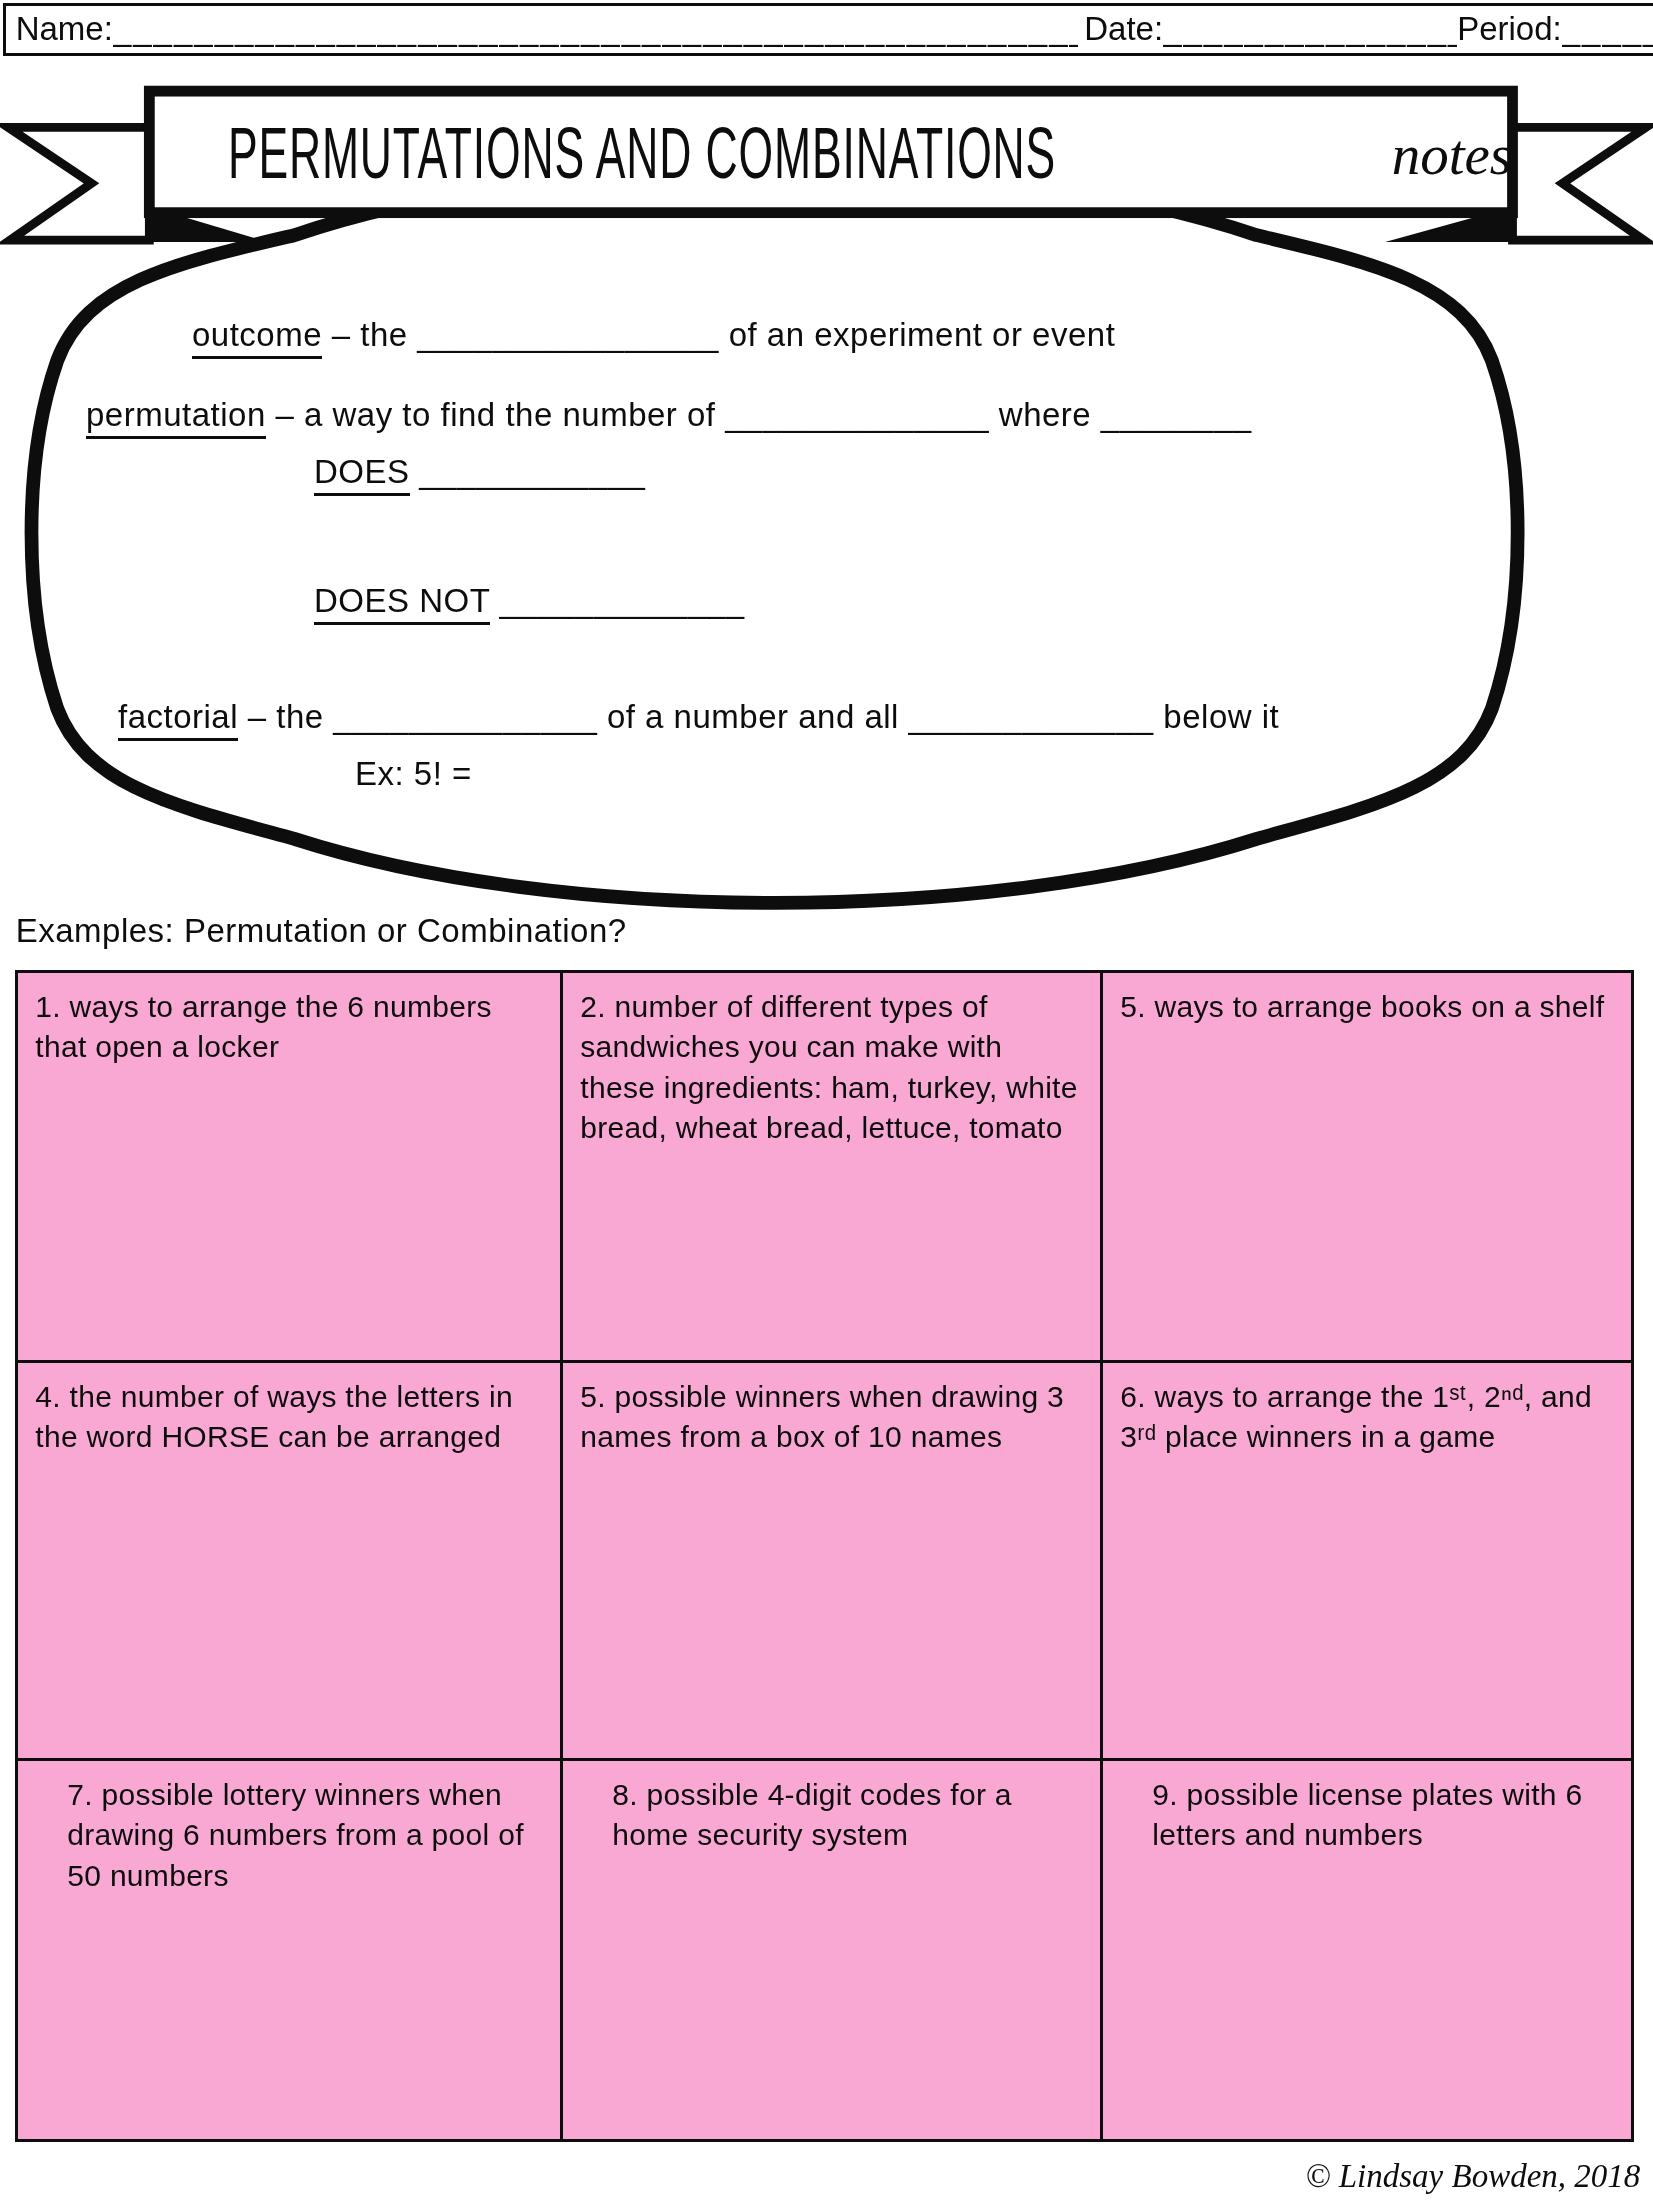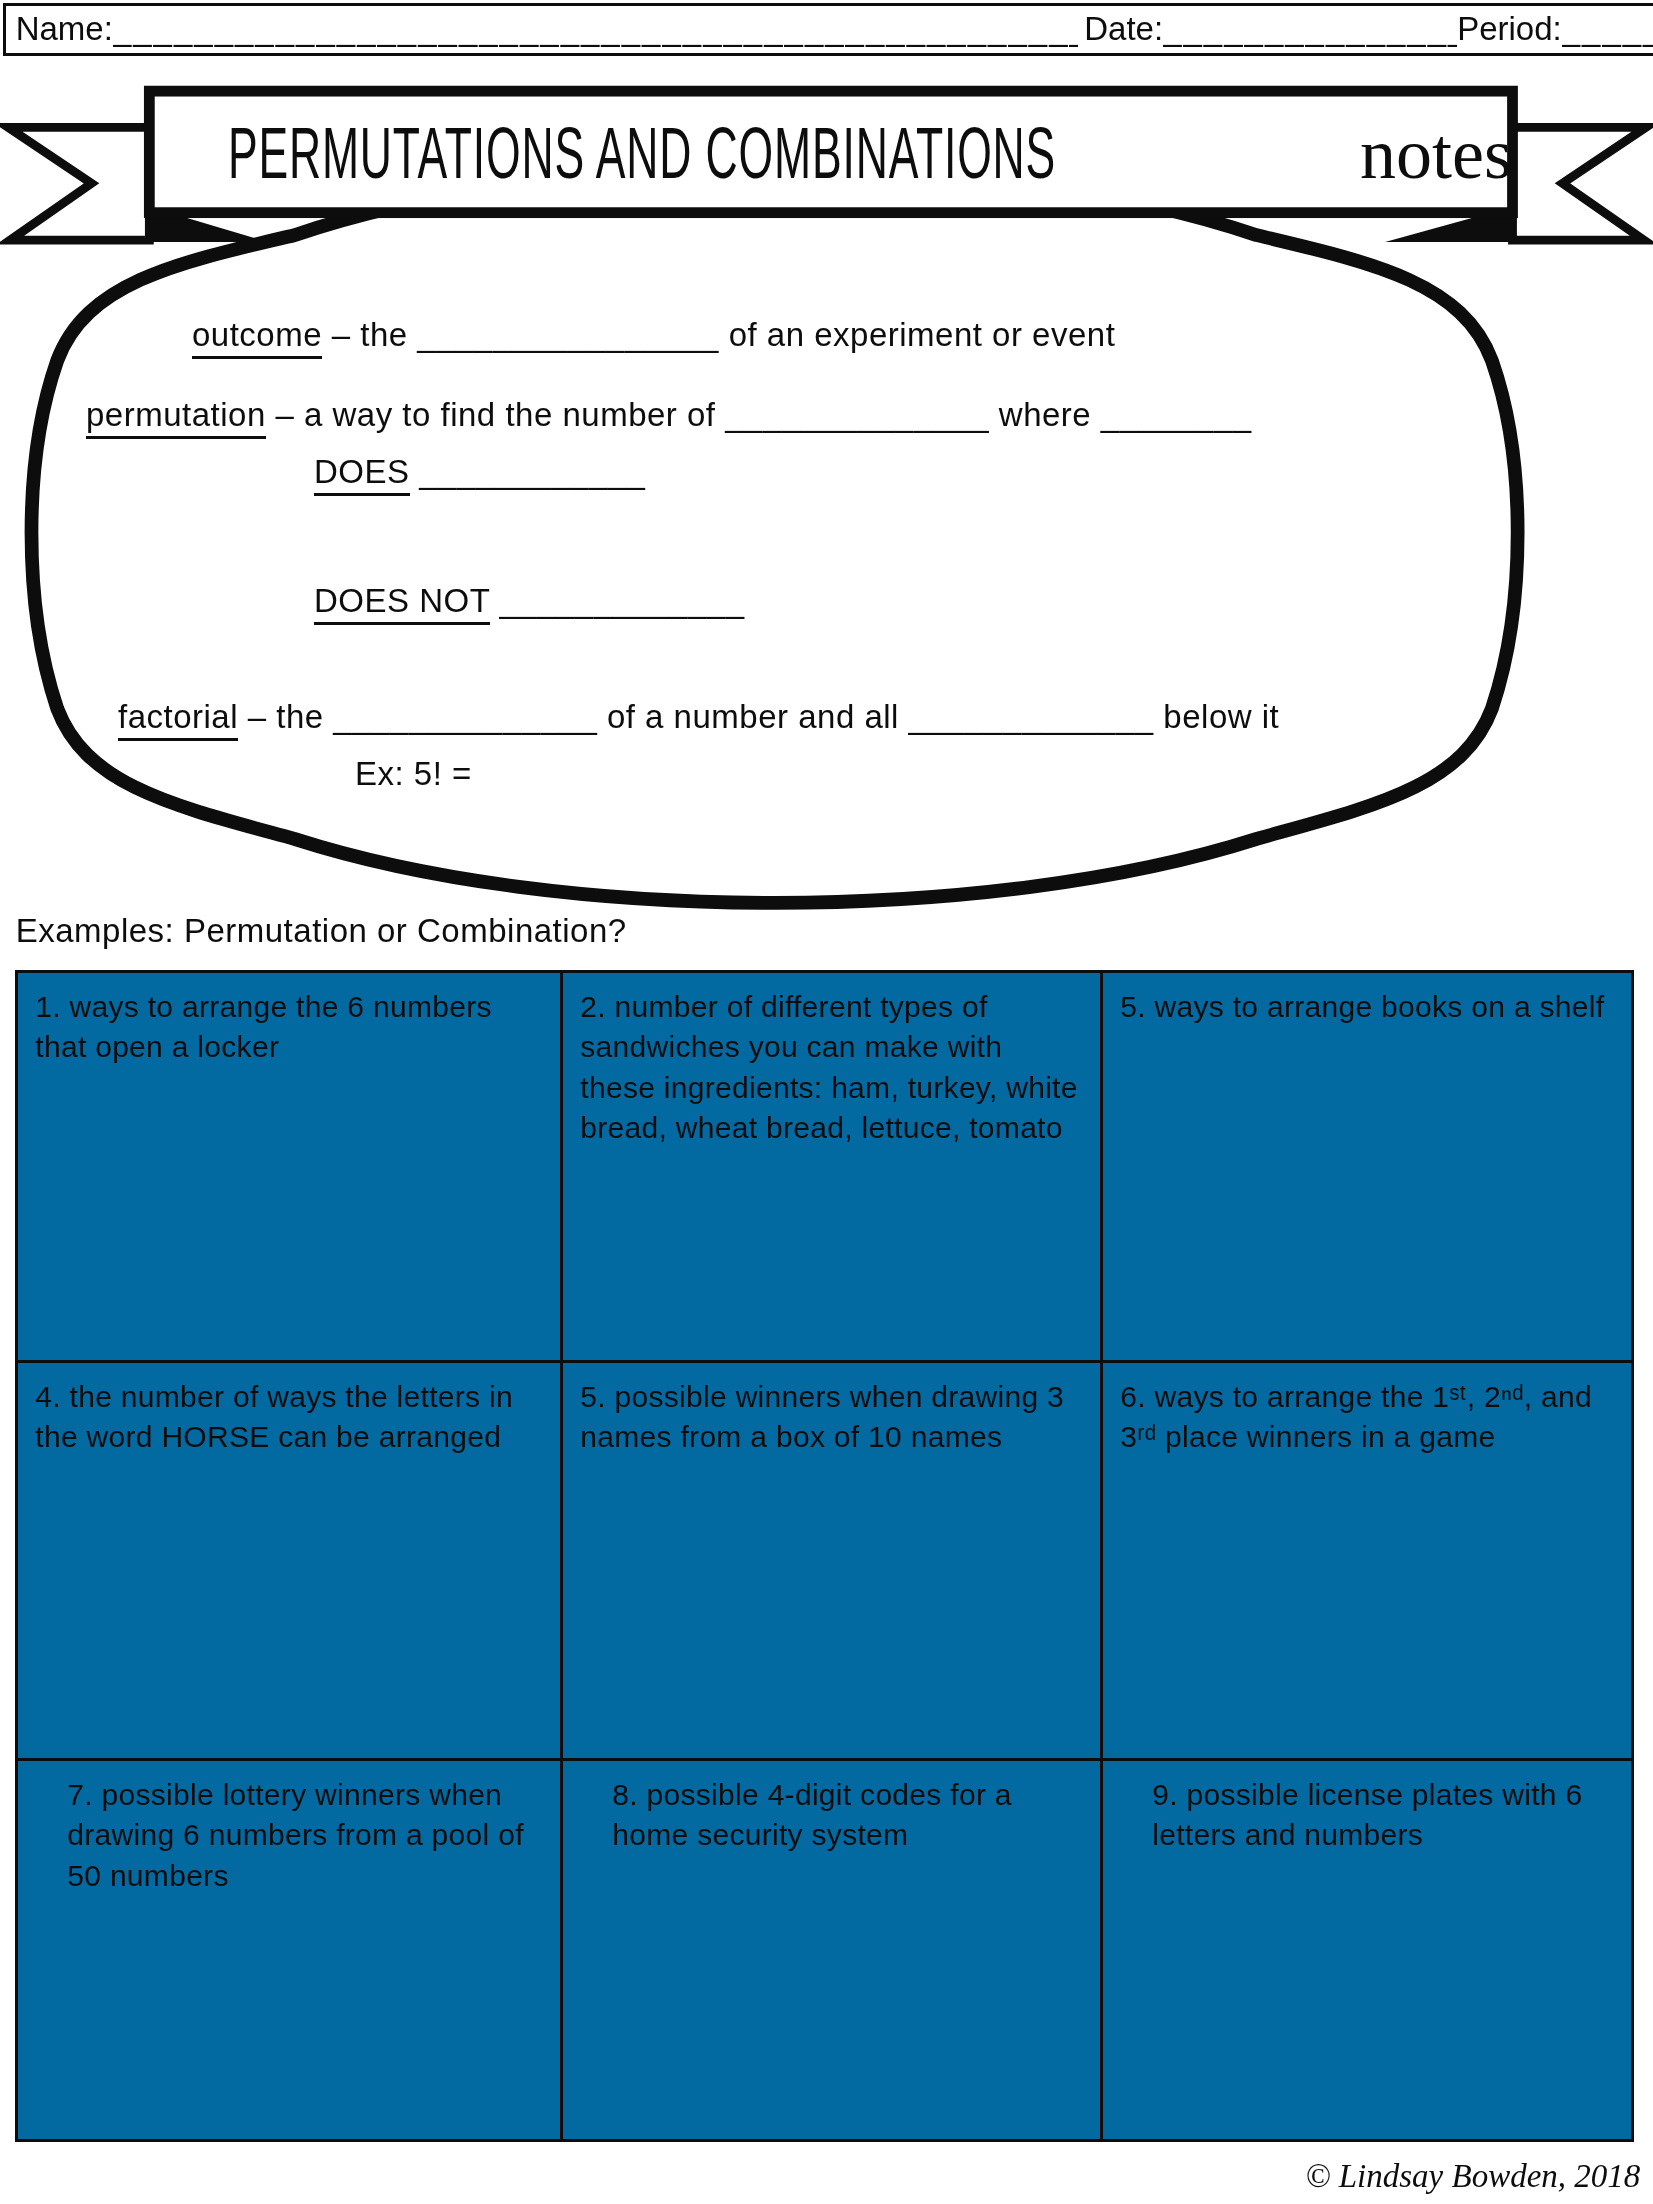--- a/index.html
+++ b/index.html
@@ -15,30 +15,30 @@
   .b-date{flex:0 0 294px;}
   .b-period{flex:0 0 94px;}
 
   
   .gfx{position:absolute;left:0;top:0;pointer-events:none;}
 
   
   .banner-text{position:absolute;left:149px;top:91px;width:1363px;height:122px;
                display:flex;align-items:center;justify-content:space-between;gap:17.6px;}
   .title-caps{display:inline-block;font-size:53px;letter-spacing:1px;transform:scale(.84,1.38);transform-origin:center;font-weight:400;}
-  .title-script{display:inline-block;font-family:"Liberation Serif","DejaVu Serif",serif;font-size:72px;padding-top:5.9px;}
+  .title-script{display:inline-block;font-family:"Liberation Serif","DejaVu Serif",serif;font-style:italic;font-size:57px;padding-top:5.9px;}
 
   
   .defline{position:absolute;font-size:33px;white-space:nowrap;letter-spacing:0.5px;}
   .term{border-bottom:3.9px solid #0d0d0d;padding-bottom:2.9px;}
 
   
   .ex-heading{position:absolute;left:15.7px;top:912px;font-size:33px;letter-spacing:0.5px;}
   .ex-table{position:absolute;left:14.7px;top:970px;border:3.9px solid #0d0d0d;border-collapse:collapse;
-            display:grid;grid-template-columns:545px 540px 528px;grid-template-rows:390px 398px 378px;background:#0369a1;}
+            display:grid;grid-template-columns:545px 540px 528px;grid-template-rows:390px 398px 378px;background:#f9a8d4;}
   .cell{border-right:3.9px solid #0d0d0d;border-bottom:3.9px solid #0d0d0d;padding:13.7px 17.6px;
         font-size:30px;line-height:1.35;letter-spacing:0.3px;}
   .cell.c3{border-right:none;}
   .cell.r3{border-bottom:none;margin-left:32px;}
 
   
   .credit{position:absolute;right:13.7px;top:2158px;font-family:Liberation Serif, serif;
           font-style:italic;font-size:33px;}
 </style>
 </head>

